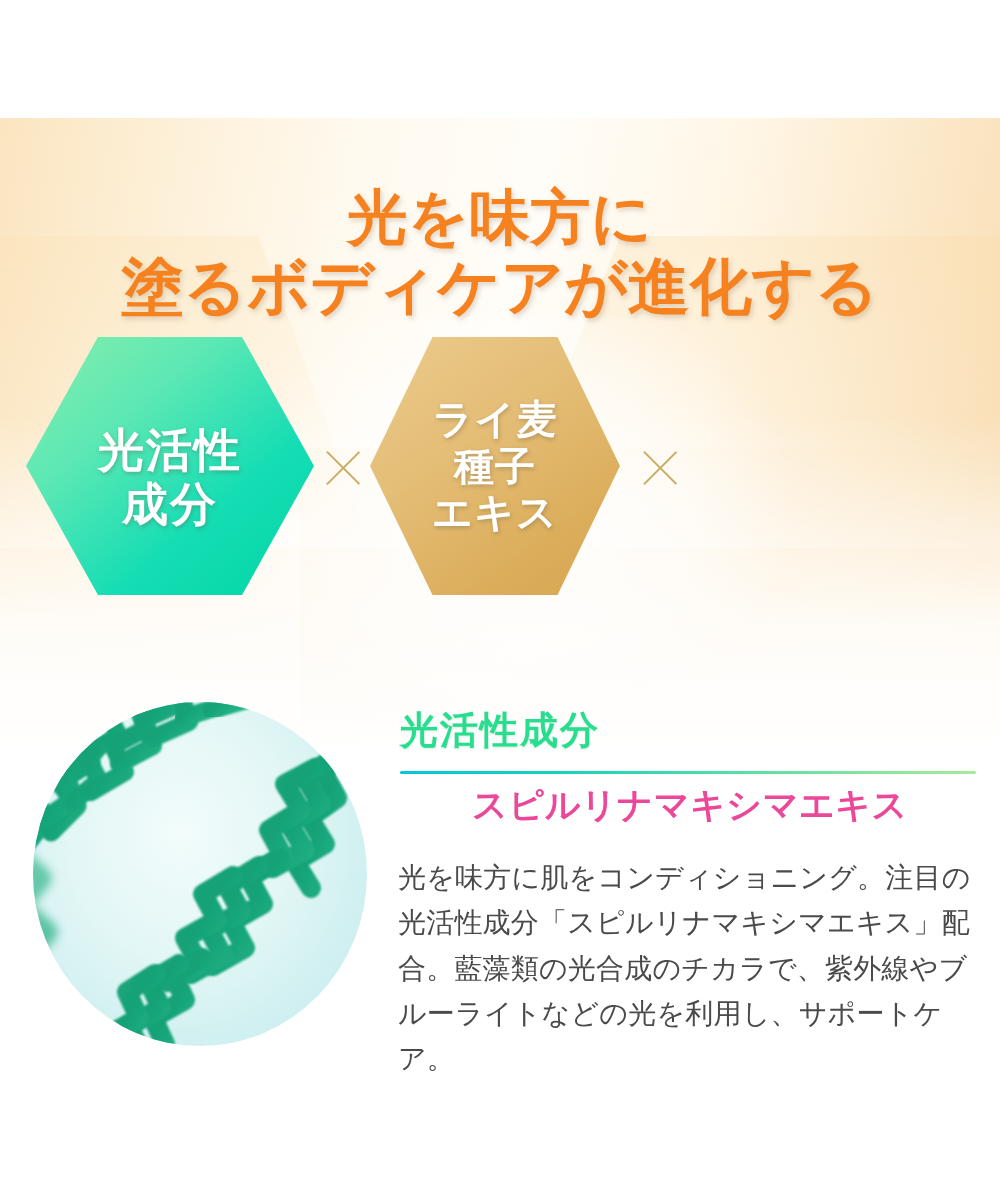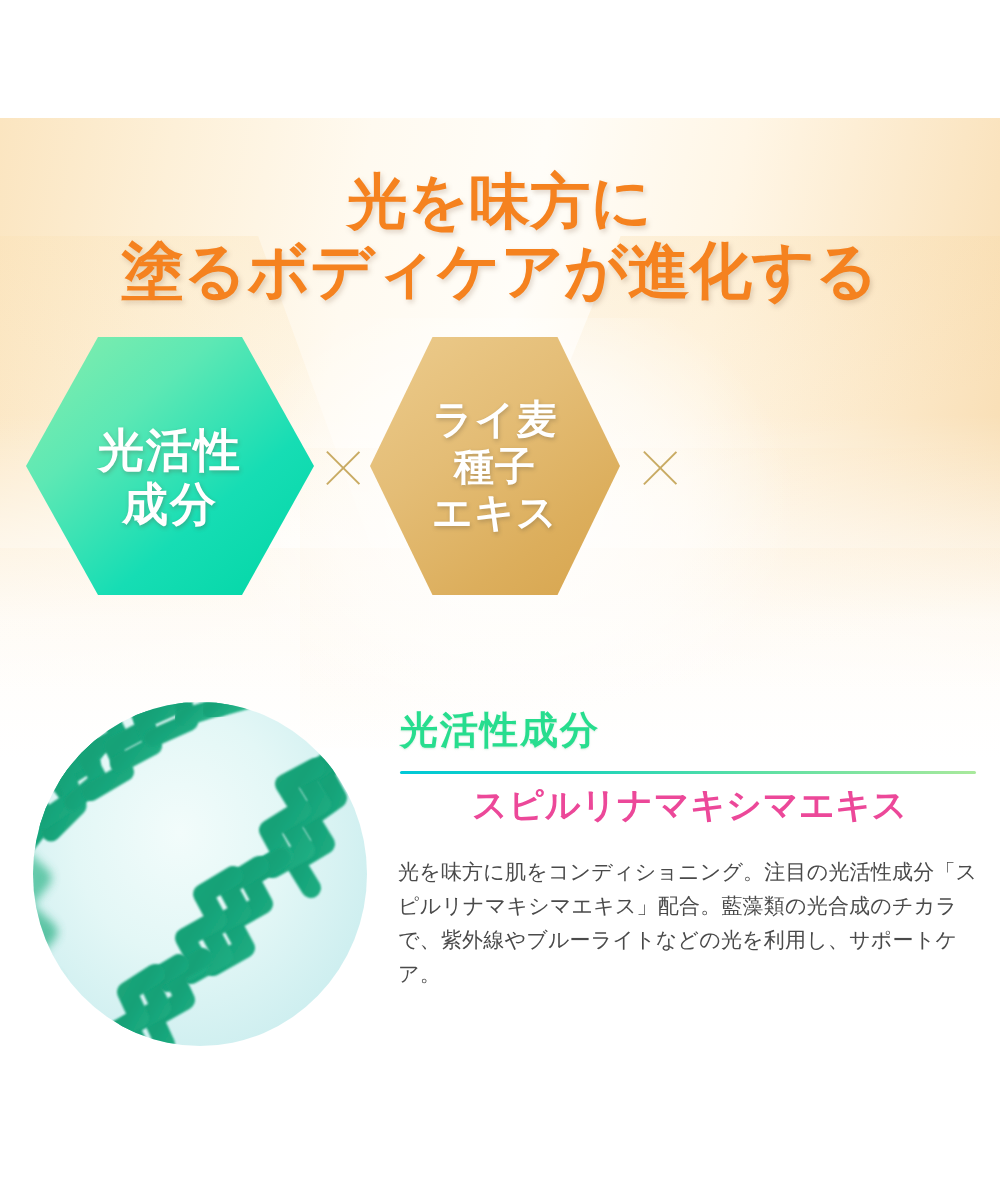--- a/index.html
+++ b/index.html
@@ -64,21 +64,21 @@
   .glow {
     position:absolute;
     left:230px; top:200px;
     width:560px; height:430px;
     background:radial-gradient(ellipse at 50% 45%, rgba(255,255,255,.92) 0%, rgba(255,255,255,.5) 45%, rgba(255,255,255,0) 72%);
   }
 
   
   .headline {
     position:absolute;
-    left:0; top:168px;
+    left:0; top:184px;
     width:1000px;
     text-align:center;
     color:#f5821f;
     font-weight:bold;
     font-size:60px;
     line-height:1.13;
     letter-spacing:.5px;
     text-shadow:2px 3px 5px rgba(140,110,80,.26);
     white-space:nowrap;
   }
@@ -180,21 +180,21 @@
     font-size:35px;
     font-weight:bold;
     color:#ec4899;
     letter-spacing:.5px;
     white-space:nowrap;
   }
   .sec-body {
     position:absolute;
     left:398px; top:855px;
     width:580px;
-    font-size:21px;
+    font-size:28px;
     line-height:1.62;
     color:#4a4a4a;
     letter-spacing:.2px;
     text-align:left;
   }
 </style>
 </head>
 <body>
 
 <div id="page">

